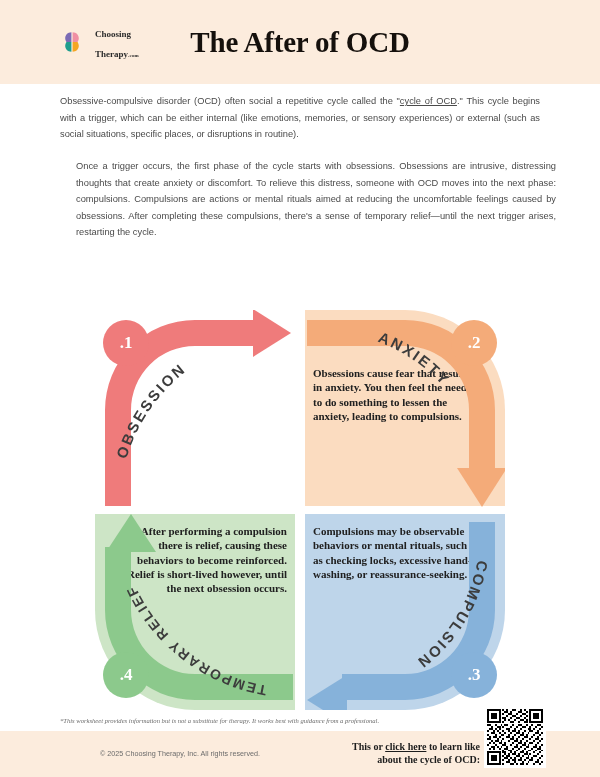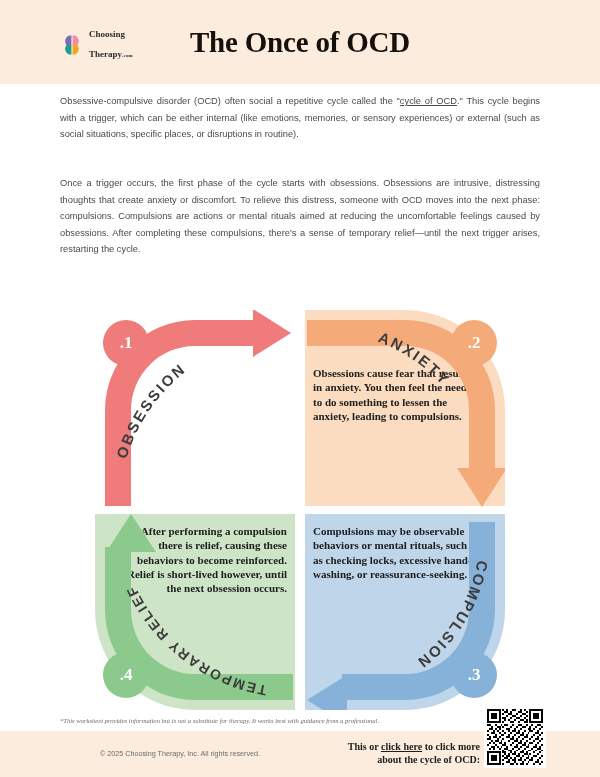--- a/index.html
+++ b/index.html
@@ -13,21 +13,21 @@
   .page{position:relative;width:600px;height:777px;background:#fff;overflow:hidden;}
 
   
   .header{
     position:absolute;left:0;top:0;width:600px;height:84px;
     background:#fcecdd;
     display:flex;align-items:center;
   }
   .logo-wrap{
     position:absolute;left:60px;top:30px;
-    display:flex;align-items:center;gap:5px;
+    display:flex;align-items:flex-start;gap:11px;
   }
   .logo-mark{position:relative;width:24px;height:24px;flex:0 0 24px;}
   .logo-text{
     display:flex;flex-direction:column;line-height:1.0;
     font-family:"Liberation Serif", serif;
     font-size:9px;color:#2b2b2b;font-weight:600;
   }
   .logo-text .l2{display:flex;align-items:baseline;margin-top:11px;}
   .logo-text .dotcom{font-size:5px;letter-spacing:.2px;}
   .header-title{
@@ -38,21 +38,21 @@
   }
 
   
   .para{
     position:absolute;left:60px;width:480px;
     font-size:9.3px;line-height:16.6px;color:#4a4a4a;
     text-align:justify;
   }
   .para a{color:#4a4a4a;text-decoration:underline;}
   #p1{top:93px;}
-  #p2{top:175px;}
+  #p2{top:158px;margin-left:16px;}
 
   .callout{
     position:absolute;left:60px;top:261px;width:480px;
     text-align:center;color:#5564c8;
     font-size:9.6px;font-weight:700;line-height:15px;
   }
 
   
   .cycle{position:absolute;left:95px;top:310px;width:410px;height:400px;}
 
@@ -121,21 +121,21 @@
     position:absolute;left:484px;top:706px;width:62px;height:62px;
     background:#fff;padding:3px;box-sizing:border-box;
   }
 </style>
 </head>
 <body>
 
 <div class="page">
 
   <div class="header">
-    <div class="header-title">The Once of OCD</div>
+    <div class="header-title">The After of OCD</div>
     <div class="logo-wrap">
       <span class="logo-mark">
         <svg width="24" height="24" viewBox="0 0 24 24">
           <path d="M11.4 2.2 C7.6 2.2 5.2 5.0 5.2 8.2 C5.2 10.4 6.4 11.2 6.4 12 L11.4 12 Z" fill="#7b6bb5"></path>
           <path d="M12.6 2.2 C16.4 2.2 18.8 5.0 18.8 8.2 C18.8 10.4 17.6 11.2 17.6 12 L12.6 12 Z" fill="#f08fa3"></path>
           <path d="M11.4 21.8 C7.6 21.8 5.2 19.0 5.2 15.8 C5.2 13.6 6.4 12.8 6.4 12 L11.4 12 Z" fill="#1f9e8e"></path>
           <path d="M12.6 21.8 C16.4 21.8 18.8 19.0 18.8 15.8 C18.8 13.6 17.6 12.8 17.6 12 L12.6 12 Z" fill="#f5a623"></path>
         </svg>
       </span>
       <span class="logo-text">
@@ -217,21 +217,21 @@
     <div class="numcircle" id="n4">.4</div>
   </div>
 
   <div class="disclaimer">*This worksheet provides information but is not a substitute for therapy. It works best with guidance from a professional.</div>
 
   <div class="footband"></div>
 
   <div class="copyright">© 2025 Choosing Therapy, Inc. All rights reserved.</div>
 
   <div class="scanblock">
-    <span>This or </span><a href="#">click here</a><span> to click more</span><br>
+    <span>This or </span><a href="#">click here</a><span> to learn like</span><br>
     <span>about the cycle of OCD:</span>
   </div>
 
   <div class="qr">
     <svg width="56" height="56" viewBox="0 0 29 29" shape-rendering="crispEdges">
       <rect width="29" height="29" fill="#fff"></rect>
       <g fill="#000">
         <rect x="0" y="0" width="7" height="1"></rect>
           <rect x="0" y="6" width="7" height="1"></rect>
         <rect x="0" y="0" width="1" height="7"></rect>

